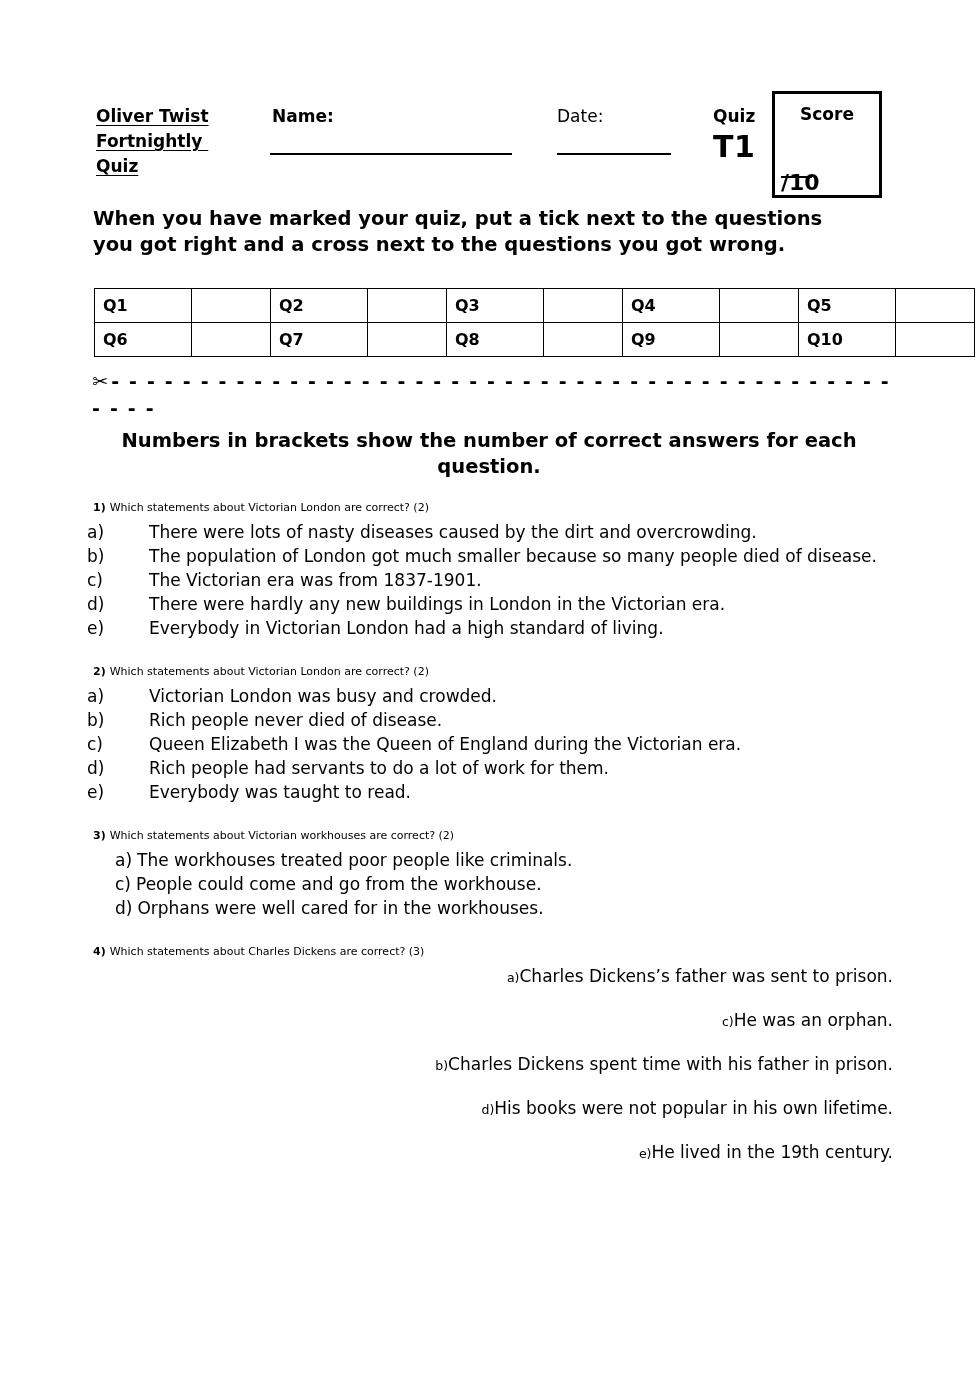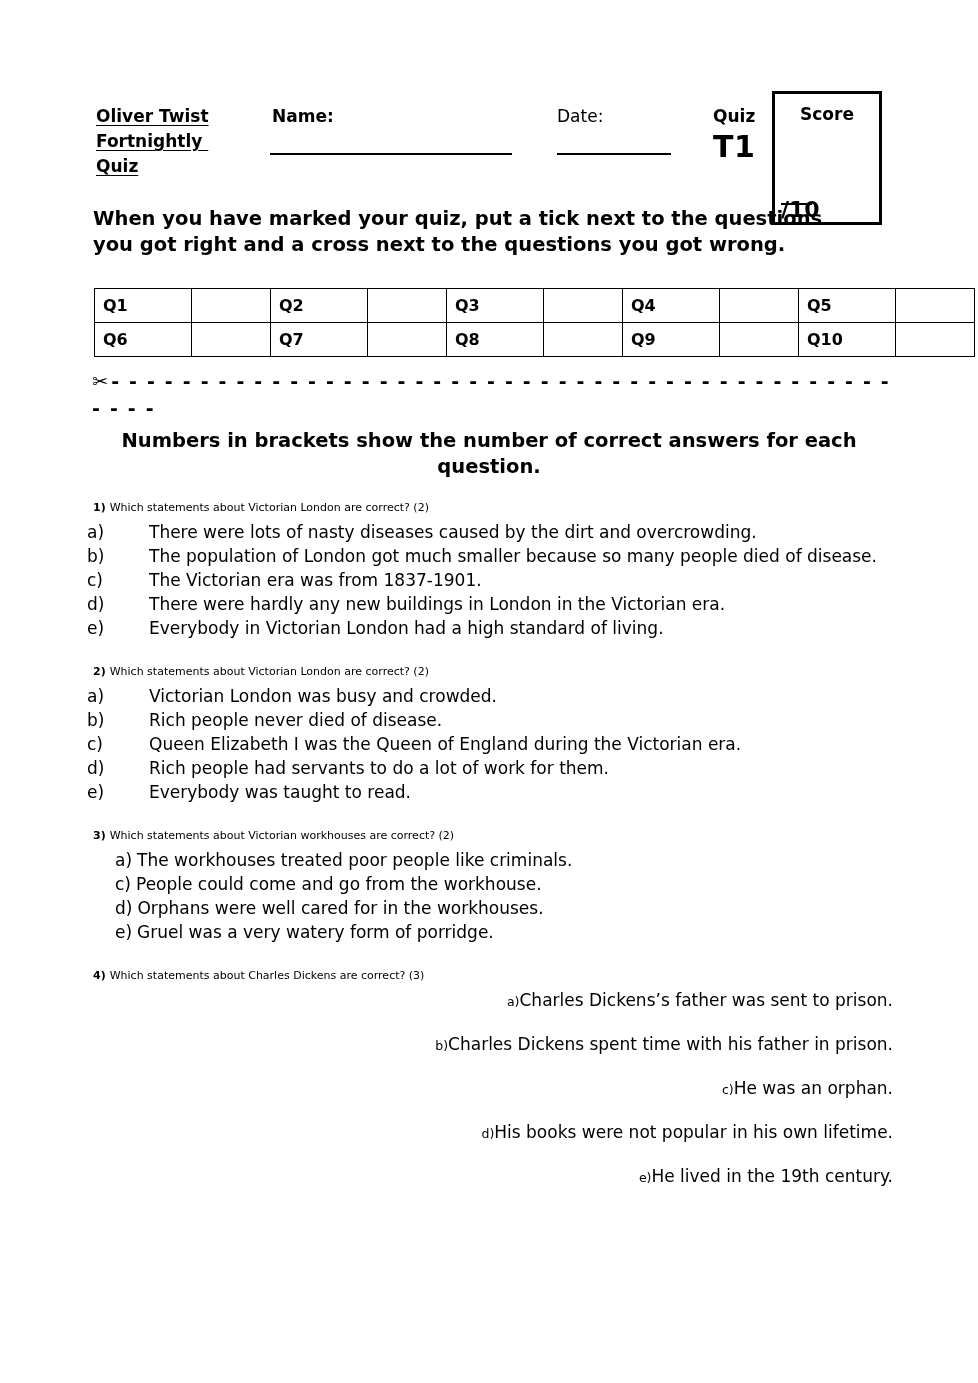--- a/index.html
+++ b/index.html
@@ -89,21 +89,21 @@
     top: 38px;
     font-weight: bold;
     font-size: 30px;
     letter-spacing: 0.5px;
   }
   .score-box {
     position: absolute;
     left: 676px;
     top: 0px;
     width: 110px;
-    height: 134px;
+    height: 107px;
     border: 3px solid #000;
     box-sizing: border-box;
   }
   .score-title {
     position: absolute;
     left: 0;
     top: 10px;
     width: 100%;
     text-align: center;
     font-weight: bold;
@@ -345,32 +345,31 @@
     </div>
 
     <div class="question q3">
       <div class="q-stem">
         <span class="q-num">3)</span><span>Which statements about Victorian workhouses are correct? (2)</span>
       </div>
       <div class="opt-list style-b">
         <div class="opt"><span class="opt-mark">a)</span><span>The workhouses treated poor people like criminals.</span></div>
         <div class="opt"><span class="opt-mark">c)</span><span>People could come and go from the workhouse.</span></div>
         <div class="opt"><span class="opt-mark">d)</span><span>Orphans were well cared for in the workhouses.</span></div>
-        <div class="opt"><span class="opt-mark">e)</span><span>Gruel was a very watery form of porridge.</span></div>
       </div>
     </div>
 
     <div class="question q4">
       <div class="q-stem">
         <span class="q-num">4)</span><span>Which statements about Charles Dickens are correct? (3)</span>
       </div>
       <div class="opt-list style-c">
         <div class="opt"><span class="opt-mark">a)</span><span>Charles Dickens’s father was sent to prison.</span></div>
+        <div class="opt"><span class="opt-mark">c)</span><span>He was an orphan.</span></div>
         <div class="opt"><span class="opt-mark">b)</span><span>Charles Dickens spent time with his father in prison.</span></div>
-        <div class="opt"><span class="opt-mark">c)</span><span>He was an orphan.</span></div>
         <div class="opt"><span class="opt-mark">d)</span><span>His books were not popular in his own lifetime.</span></div>
         <div class="opt"><span class="opt-mark">e)</span><span>He lived in the 19th century.</span></div>
       </div>
     </div>
 
   </div>
 
 </div>
 
 </body></html>

